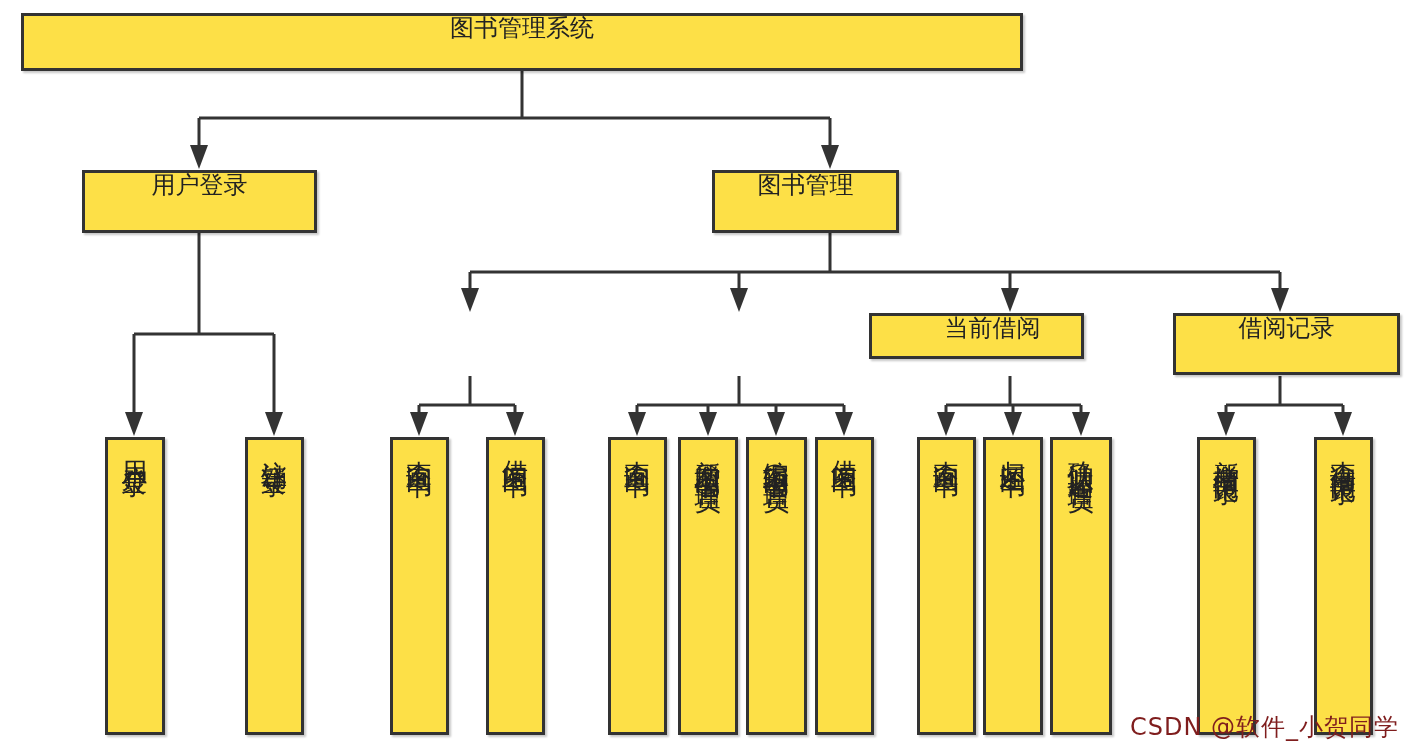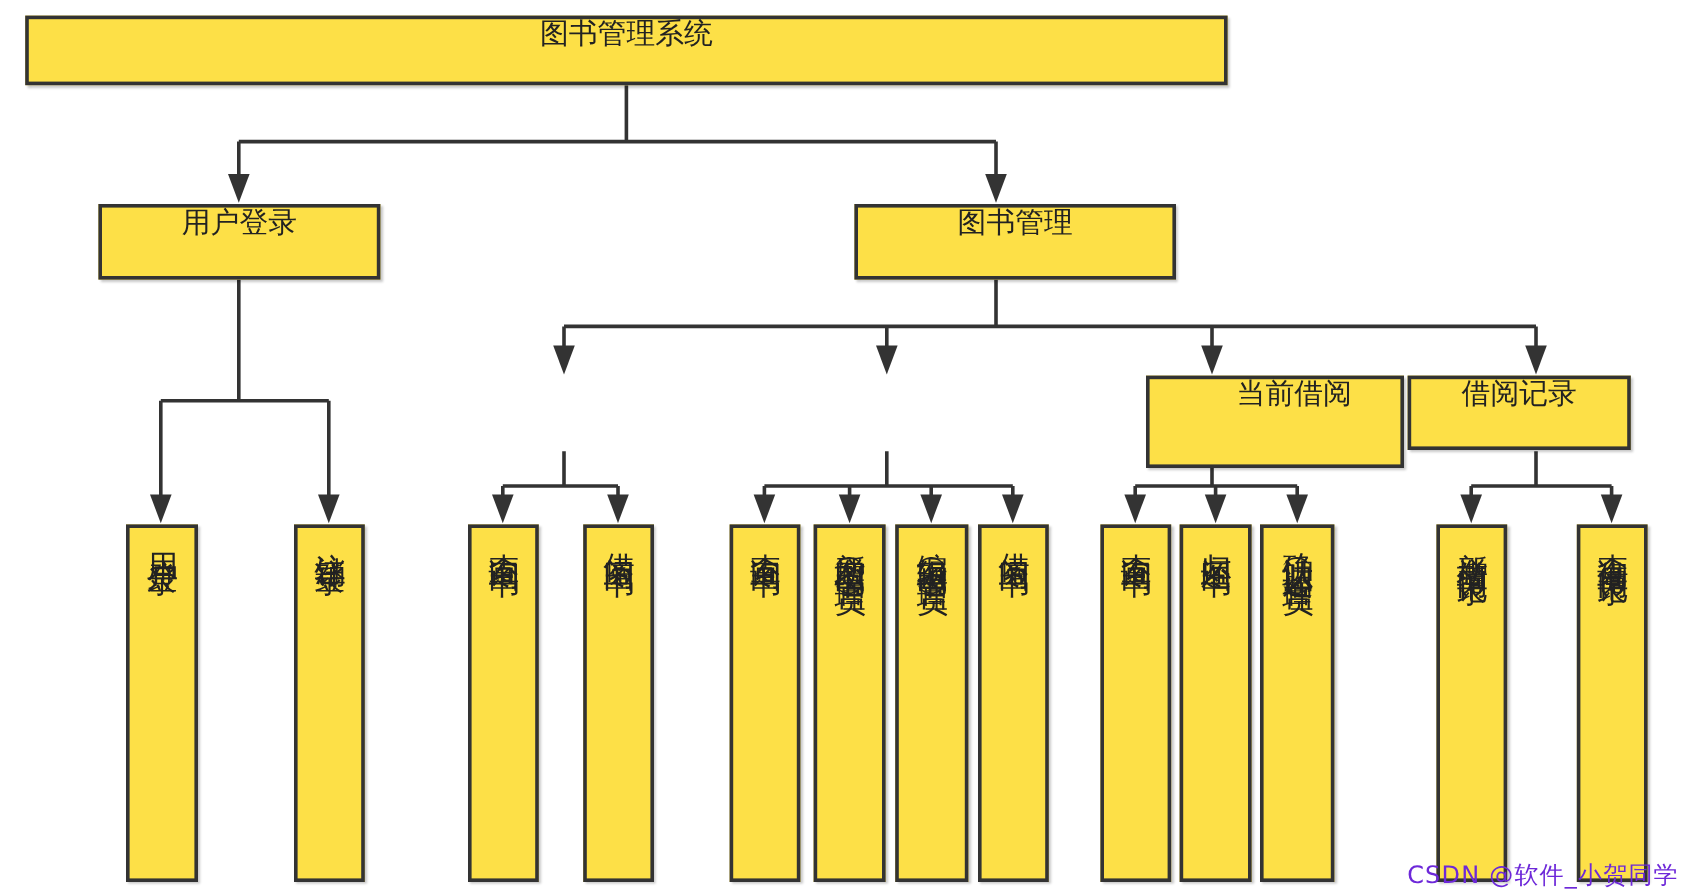--- a/index.html
+++ b/index.html
@@ -48,44 +48,44 @@
     writing-mode: vertical-rl;
     text-orientation: mixed;
     font-size: 26px;
     line-height: 1;
     letter-spacing: 4px;
     color: #222222;
   }
   
   .b-root            { left: 21px;   top: 13px;  width: 1002px; height: 58px; }
   .b-user-login      { left: 82px;   top: 170px; width: 235px;  height: 63px; }
-  .b-book-mgmt       { left: 712px;  top: 170px; width: 268px;  height: 63px; }
+  .b-book-mgmt       { left: 712px;  top: 170px; width: 187px;  height: 63px; }
   .b-new-book-rec    { left: 363px;  top: 313px; width: 215px;  height: 63px; }
   .b-book-borrow     { left: 633px;  top: 313px; width: 212px;  height: 63px; }
-  .b-current-borrow  { left: 955px;  top: 313px; width: 215px;  height: 77px; padding-left: 32px; }
-  .b-borrow-records  { left: 1173px; top: 313px; width: 186px;  height: 62px; }
+  .b-current-borrow  { left: 869px;  top: 313px; width: 215px;  height: 46px; padding-left: 32px; }
+  .b-borrow-records  { left: 1173px; top: 313px; width: 227px;  height: 62px; }
   .b-leaf-user-login   { left: 105px;  width: 60px; }
   .b-leaf-logout       { left: 245px;  width: 59px; }
   .b-leaf-rec-query    { left: 390px;  width: 59px; }
   .b-leaf-rec-borrow   { left: 486px;  width: 59px; }
   .b-leaf-bb-query     { left: 608px;  width: 59px; }
   .b-leaf-bb-add       { left: 678px;  width: 60px; }
   .b-leaf-bb-edit      { left: 746px;  width: 61px; }
   .b-leaf-bb-borrow    { left: 815px;  width: 59px; }
   .b-leaf-cb-query     { left: 917px;  width: 59px; }
   .b-leaf-cb-return    { left: 983px;  width: 60px; }
   .b-leaf-cb-confirm   { left: 1050px; width: 62px; }
   .b-leaf-br-add       { left: 1197px; width: 59px; }
   .b-leaf-br-query     { left: 1314px; width: 59px; }
   .watermark {
     position: absolute;
     right: 6px;
     bottom: 4px;
-    font-size: 20px;
-    color: #6d28d9;
+    font-size: 24px;
+    color: #7f1d1d;
     letter-spacing: 1px;
     white-space: nowrap;
   }
 </style>
 </head>
 <body>
 
 <div class="stage">
 
   <svg class="connectors" viewBox="0 0 1405 747" xmlns="http://www.w3.org/2000/svg">

